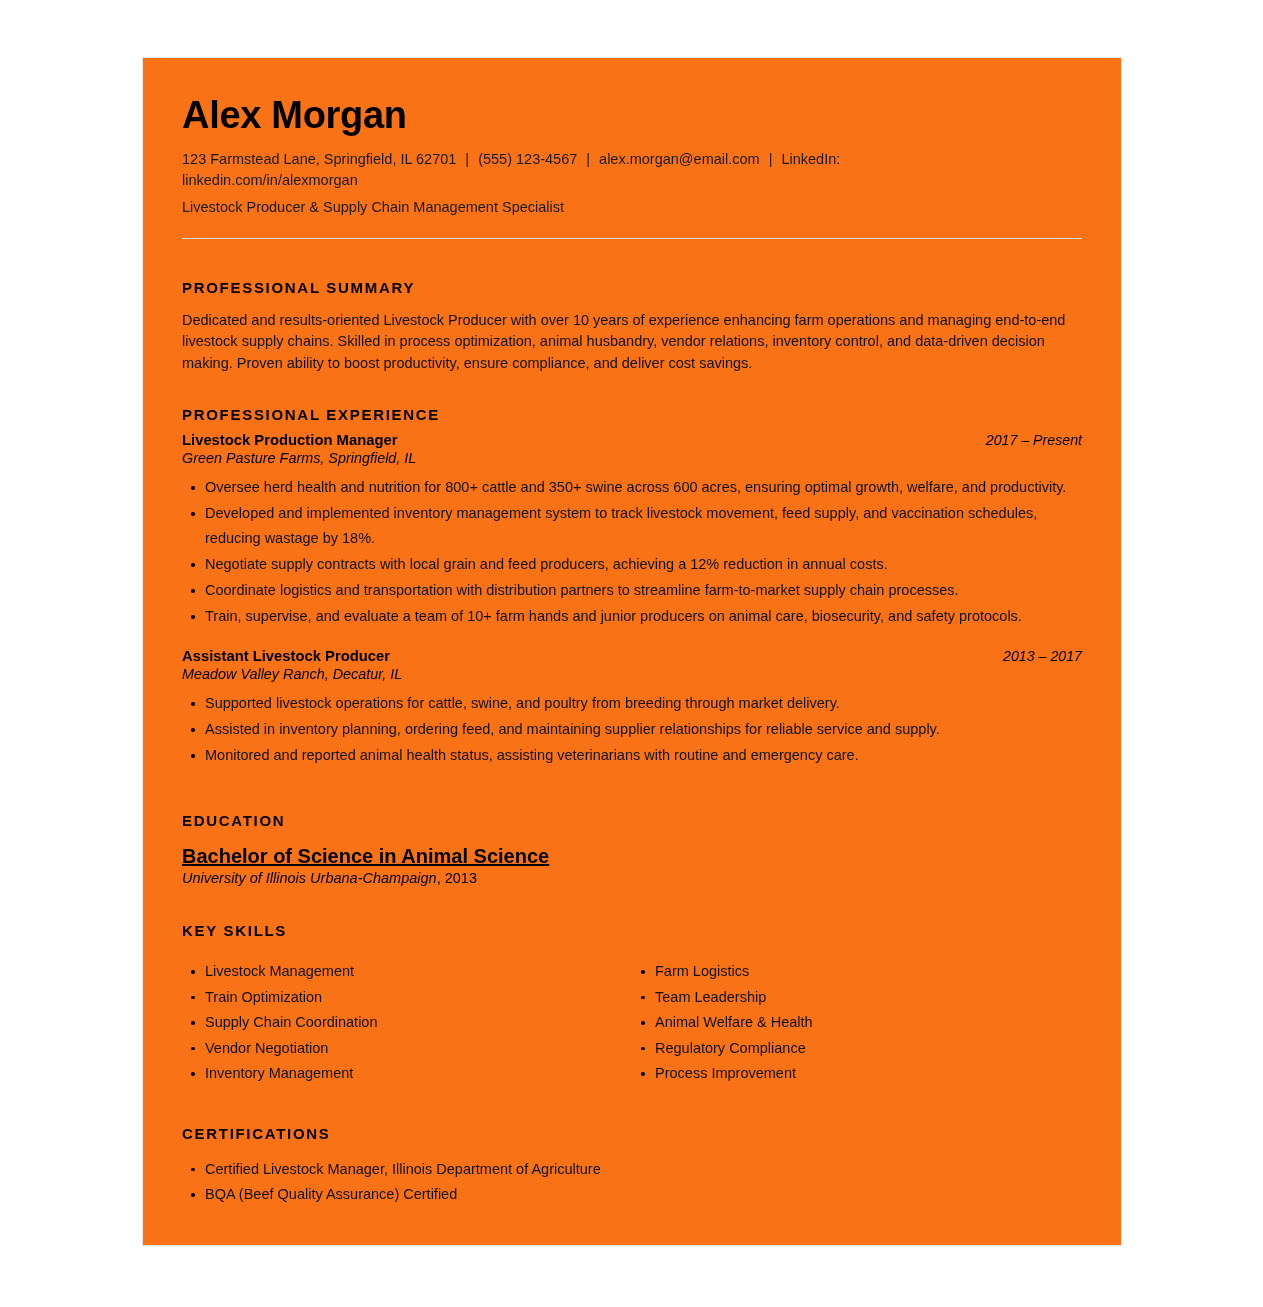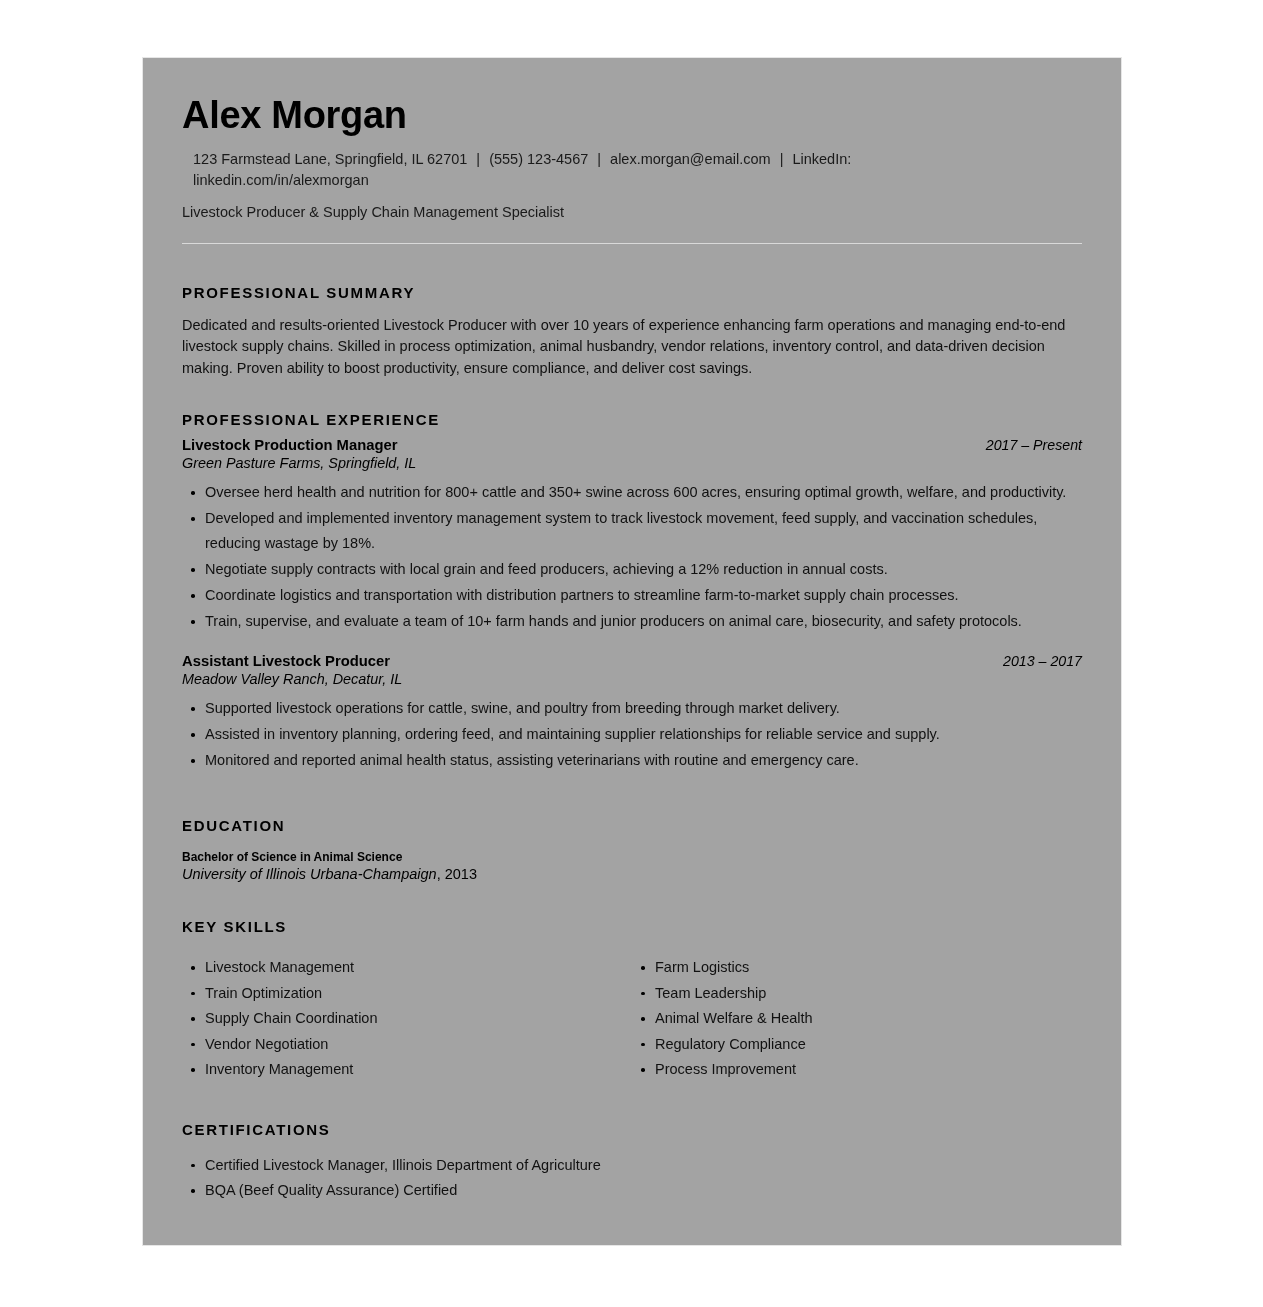--- a/index.html
+++ b/index.html
@@ -13,21 +13,21 @@
     font-family: "Liberation Sans", sans-serif;
     color: #000000;
     -webkit-font-smoothing: antialiased;
   }
   .page-card {
     position: absolute;
     left: 142px;
     top: 57px;
     width: 980px;
     height: 1189px;
-    background: #a3a3a3;
+    background: #f97316;
     border: 1px solid #e6e6e6;
     box-sizing: border-box;
     overflow: hidden;
   }
   .inner {
     padding: 38px 39px 0 39px;
   }
 
   
   .name {
@@ -35,21 +35,21 @@
     font-weight: bold;
     line-height: 1.05;
     letter-spacing: -0.3px;
     margin: 0 0 13px 0;
   }
   .contact-line {
     font-size: 14.5px;
     line-height: 21px;
     color: #1a1a1a;
     max-width: 760px;
-    margin: 11px;
+    margin: 0;
   }
   .contact-sep {
     display: inline-block;
     padding: 0 9px;
     color: #1a1a1a;
   }
   .headline {
     font-size: 14.5px;
     line-height: 21px;
     color: #1a1a1a;
@@ -126,22 +126,23 @@
     top: 11px;
     width: 3.5px;
     height: 3.5px;
     border-radius: 50%;
     background: #000000;
   }
 
   
   .edu-entry { margin-top: 16px; }
   .edu-degree {
-    font-size: 12px;
+    font-size: 20px;
     font-weight: bold;
+    text-decoration: underline;
   }
   .edu-school {
     font-size: 14.5px;
     margin-top: 2px;
   }
   .edu-school .inst { font-style: italic; }
 
   
   .skills-grid {
     display: flex;

